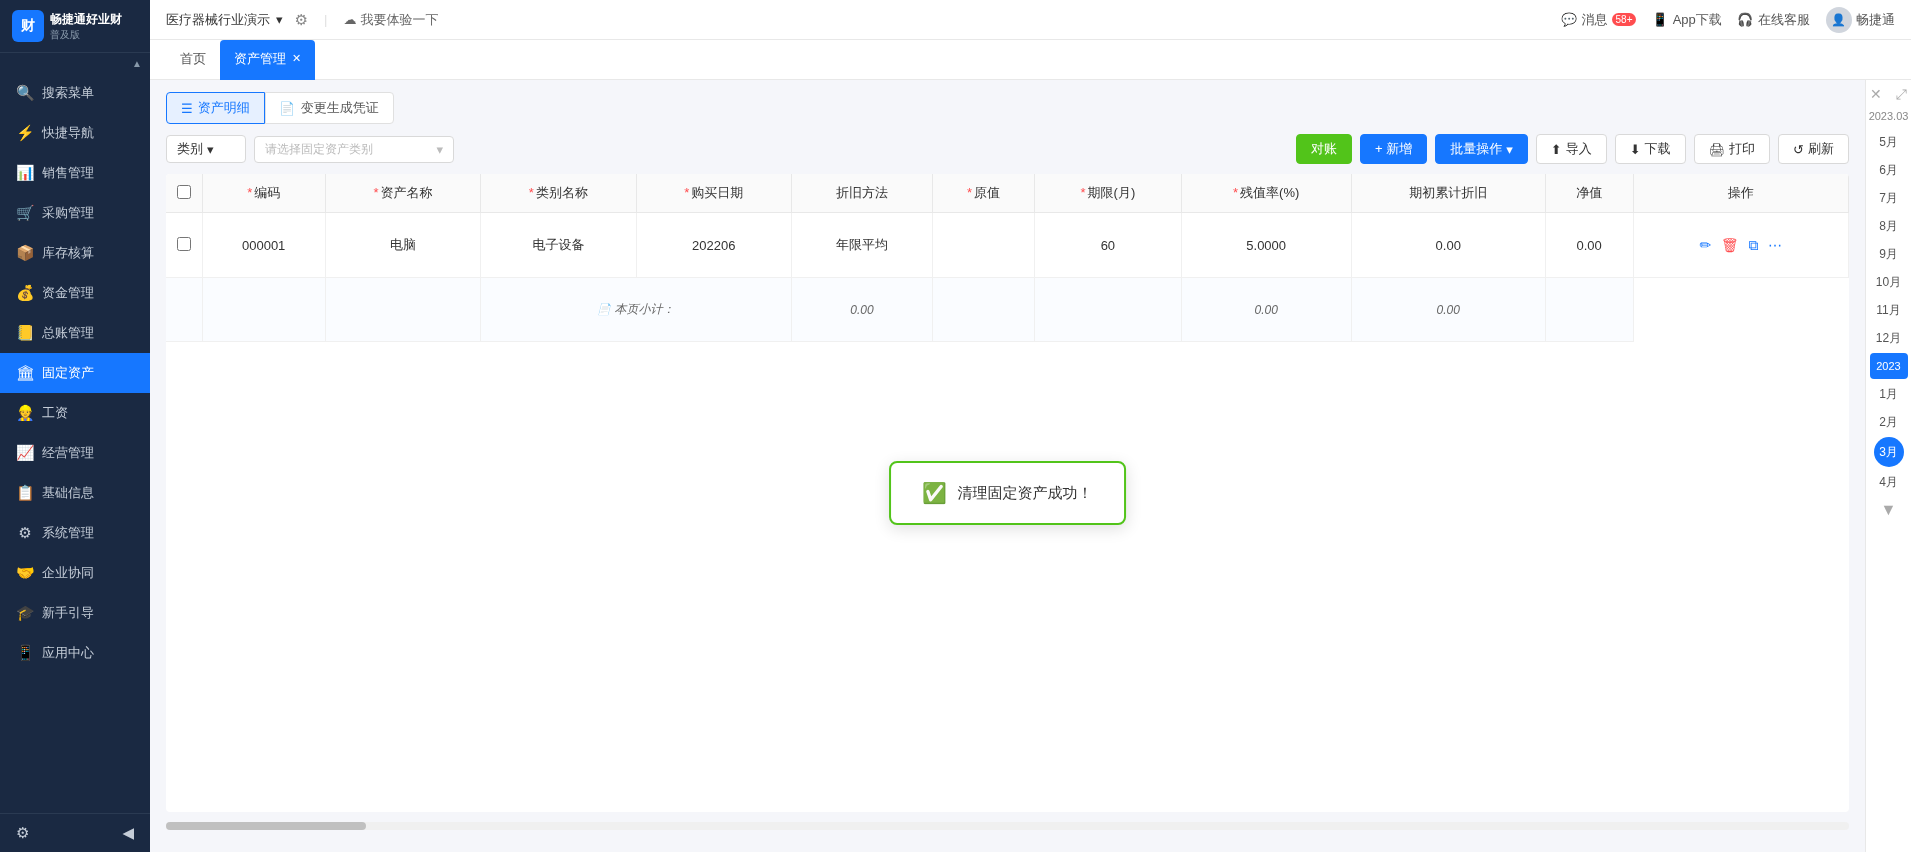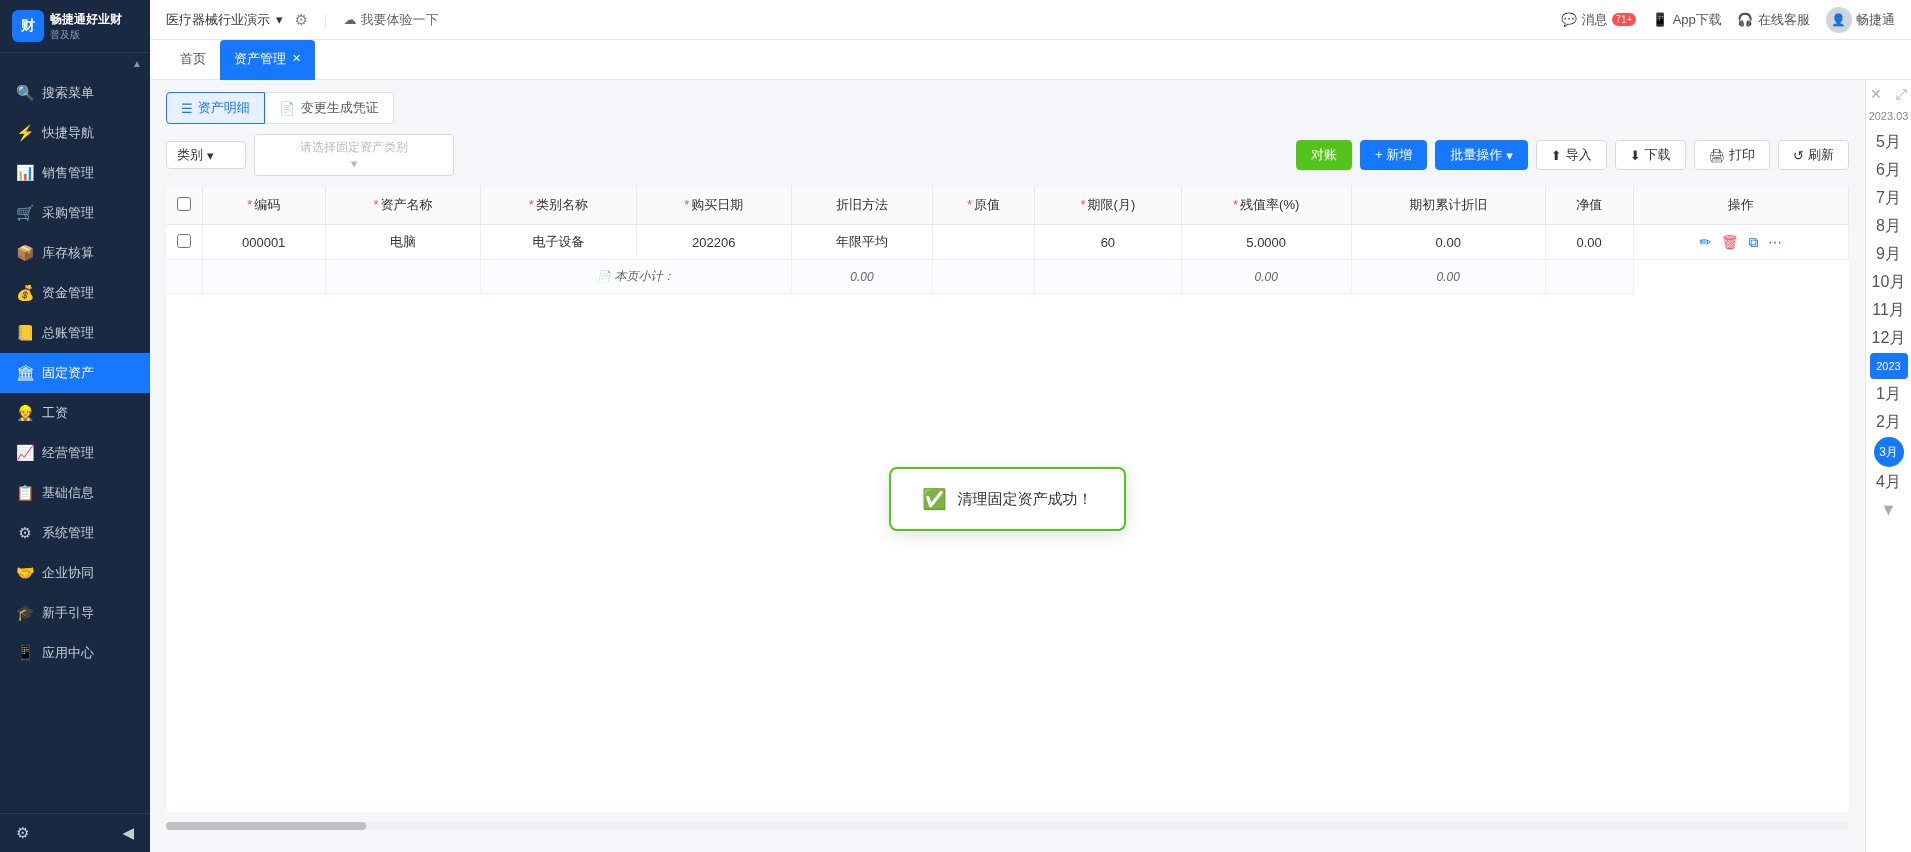--- a/index.html
+++ b/index.html
@@ -213,21 +213,20 @@
       border: 1px solid #d9d9d9;
       border-radius: 4px;
       padding: 4px 10px;
       font-size: 13px;
       background: #fff;
       color: #aaa;
       min-width: 200px;
       display: flex;
       align-items: center;
       justify-content: space-between;
-      flex-direction: column;
     }
 
     
     .table-wrap {
       flex: 1;
       background: #fff;
       border-radius: 4px;
       overflow: auto;
       position: relative;
     }
@@ -242,21 +241,21 @@
       text-align: center;
       border-bottom: 1px solid #e8e8e8;
       border-right: 1px solid #e8e8e8;
       white-space: nowrap;
       font-weight: 500;
       color: #333;
     }
     thead th .required { color: #ff4d4f; margin-right: 2px; }
     tbody tr { transition: background 0.15s; }
     tbody td {
-      padding: 8px 8px;
+      padding: 23px 8px;
       text-align: center;
       border-bottom: 1px solid #f0f0f0;
       border-right: 1px solid #f0f0f0;
       color: #333;
       white-space: nowrap;
     }
     .subtotal-row td { background: #fafcff; color: #666; font-size: 12px; font-style: italic; }
     .ops-btn { color: #1677ff; cursor: pointer; font-size: 14px; margin: 0 3px; }
     .ops-btn.del { color: #ff4d4f; }
 
@@ -322,21 +321,21 @@
       display: flex;
       align-items: center;
       gap: 2px;
     }
     .rs-month {
       width: 36px;
       height: 26px;
       display: flex;
       align-items: center;
       justify-content: center;
-      font-size: 16px;
+      font-size: 12px;
       color: #555;
       cursor: pointer;
       border-radius: 4px;
       margin: 1px 0;
     }
     .rs-month.active-year { background: #1677ff; color: #fff; }
     .rs-month.current { background: #1677ff; color: #fff; border-radius: 50%; width: 30px; height: 30px; }
     .rs-close { font-size: 14px; color: #aaa; cursor: pointer; margin-bottom: 4px; }
     .rs-expand { font-size: 14px; color: #aaa; cursor: pointer; }
 
@@ -449,21 +448,21 @@
     <span style="color:#888;font-size:15px;cursor:pointer;">⚙</span>
     <span class="topbar-divider">|</span>
     <div class="topbar-experience">
       <span>☁</span>
       <span>我要体验一下</span>
     </div>
     <div class="topbar-right">
       <div class="topbar-right-item">
         <span>💬</span>
         <span>消息</span>
-        <span class="badge">71+</span>
+        <span class="badge">58+</span>
       </div>
       <div class="topbar-right-item">
         <span>📱</span>
         <span>App下载</span>
       </div>
       <div class="topbar-right-item">
         <span>🎧</span>
         <span>在线客服</span>
       </div>
       <div class="topbar-right-item">

